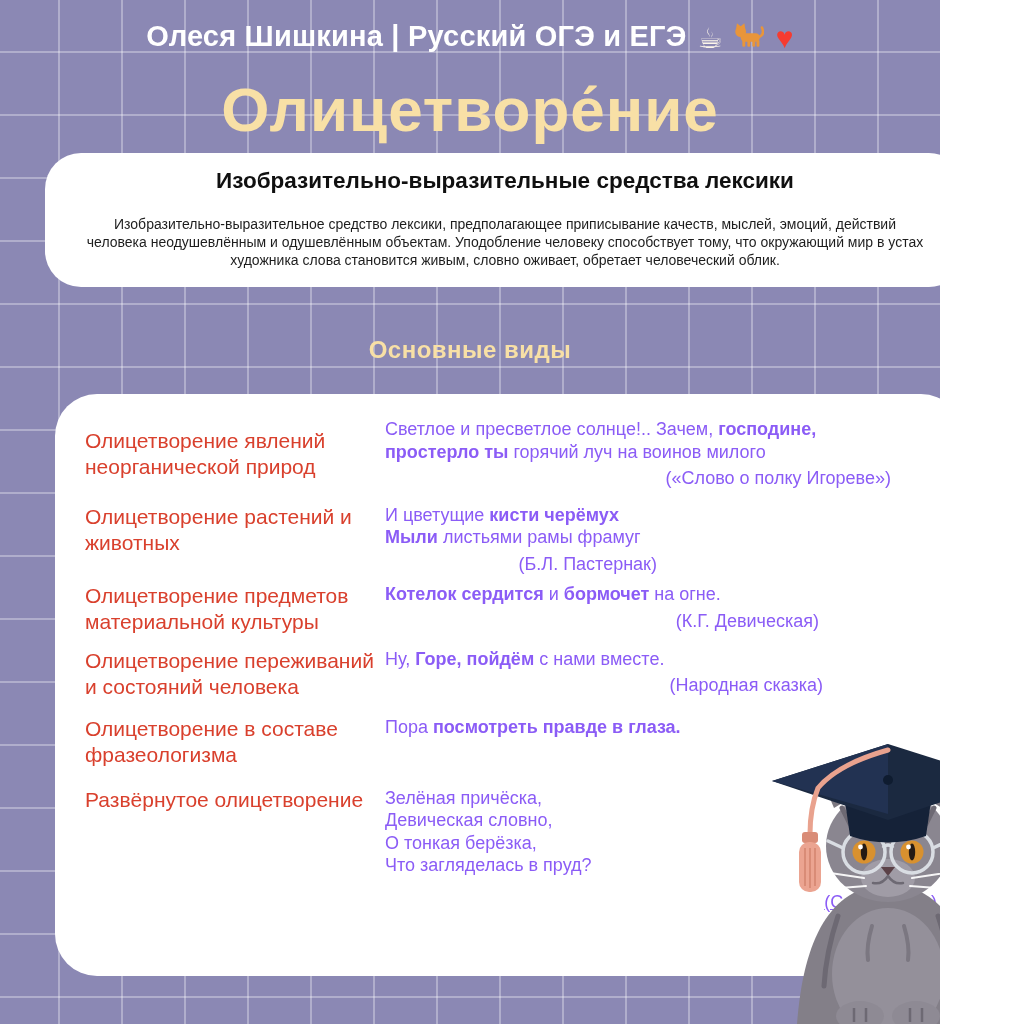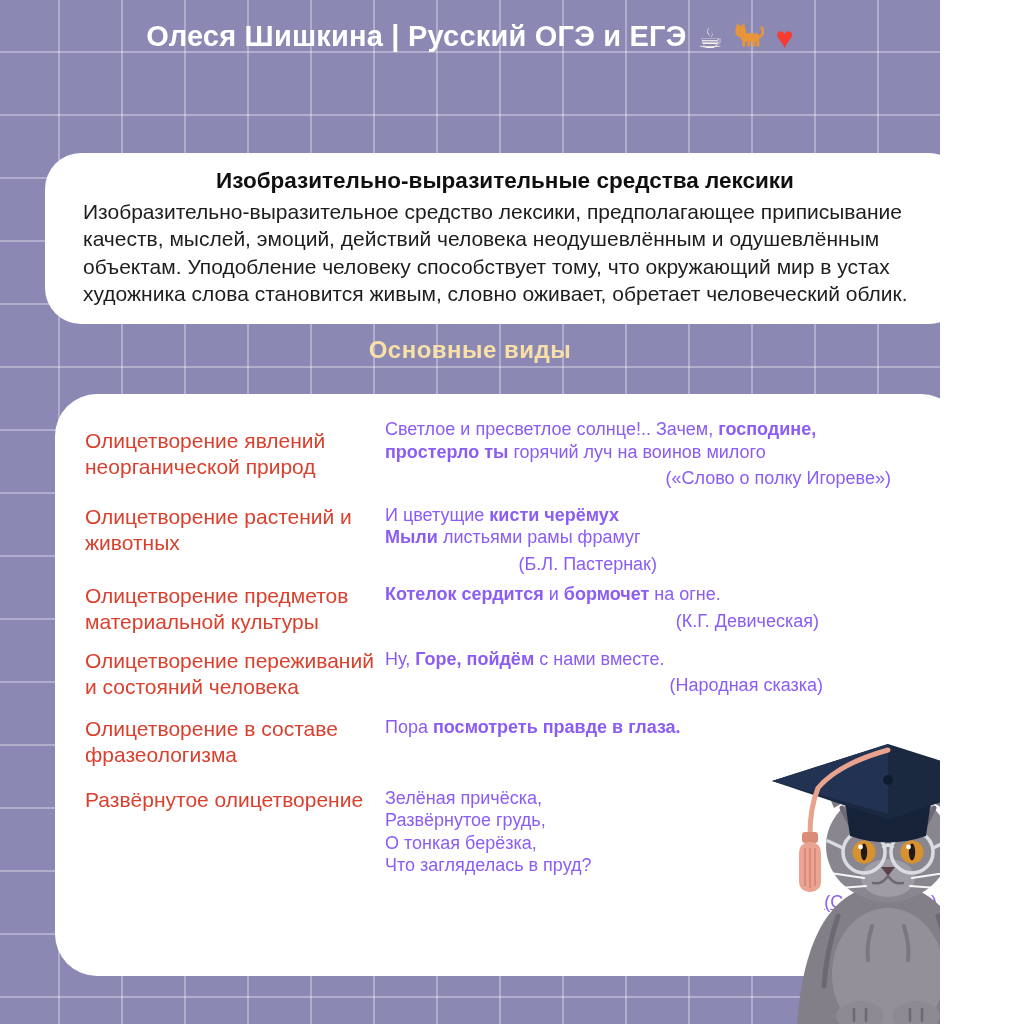--- a/index.html
+++ b/index.html
@@ -34,24 +34,24 @@
     position:absolute;top:74px;left:0;right:0;text-align:center;
     color:var(--cream);font-weight:700;font-size:62px;letter-spacing:1px;
   }
   .card{background:var(--card);position:absolute;}
   .def-card{
     left:45px;top:153px;width:920px;border-radius:36px;
     padding:15px 38px 17px;
   }
   .def-heading{
     text-align:center;font-weight:700;font-size:22.5px;color:#101010;
-    margin-bottom:4px;
+    margin-bottom:21px;
   }
   .def-body{
-    text-align:left;font-size:21px;line-height:1.3;color:var(--ink);
+    text-align:center;font-size:14px;line-height:1.3;color:var(--ink);
   }
   .section-heading{
     position:absolute;top:336px;left:0;right:0;text-align:center;
     color:var(--cream);font-weight:700;font-size:24px;letter-spacing:.5px;
   }
   .types-card{
     left:55px;top:394px;width:908px;height:582px;border-radius:42px;
     padding:24px 26px 0 30px;
   }
   .row{display:flex;}
@@ -90,20 +90,21 @@
       <rect x="16" y="21" width="3.5" height="8" rx="1.5" fill="#e8953a"></rect>
       <rect x="22" y="21" width="3.5" height="8" rx="1.5" fill="#e8953a"></rect>
       <rect x="27" y="21" width="3.5" height="8" rx="1.5" fill="#e8953a"></rect>
       <circle cx="8" cy="11" r="6.5" fill="#e8953a"></circle>
       <polygon points="2.5,8 3.5,1 9,5.5" fill="#e8953a"></polygon>
       <polygon points="13.5,8 12.5,1 7,5.5" fill="#e8953a"></polygon>
     </svg></span>
     <span class="emoji emoji-heart">♥</span>
   </div>
 
+  <h1 class="page-title">Олицетворе́ние</h1>
 
   <div class="card def-card">
     <div class="def-heading">Изобразительно-выразительные средства лексики</div>
     <div class="def-body">Изобразительно-выразительное средство лексики, предполагающее приписывание качеств, мыслей, эмоций, действий человека неодушевлённым и одушевлённым объектам. Уподобление человеку способствует тому, что окружающий мир в устах художника слова становится живым, словно оживает, обретает человеческий облик.</div>
   </div>
 
   <h2 class="section-heading">Основные виды</h2>
 
   <div class="card types-card">
     <div id="types-table">
@@ -151,21 +152,21 @@
             <div class="example-block">
               <div class="ex-line"><span>Пора </span><span class="b">посмотреть правде в глаза.</span></div>
             </div>
           </div>
         </div>
         <div class="row row-6">
           <div class="term">Развёрнутое олицетворение</div>
           <div class="example">
             <div class="example-block">
               <div class="ex-line"><span>Зелёная причёска,</span></div>
-              <div class="ex-line"><span>Развёрнутое грудь,</span></div>
+              <div class="ex-line"><span>Девическая словно,</span></div>
               <div class="ex-line"><span>О тонкая берёзка,</span></div>
               <div class="ex-line"><span>Что загляделась в пруд?</span></div>
               <div class="attribution attr-left">(С.А. Есенин)</div>
             </div>
           </div>
         </div>
       </div>
   </div>
 
   <div class="cat">

